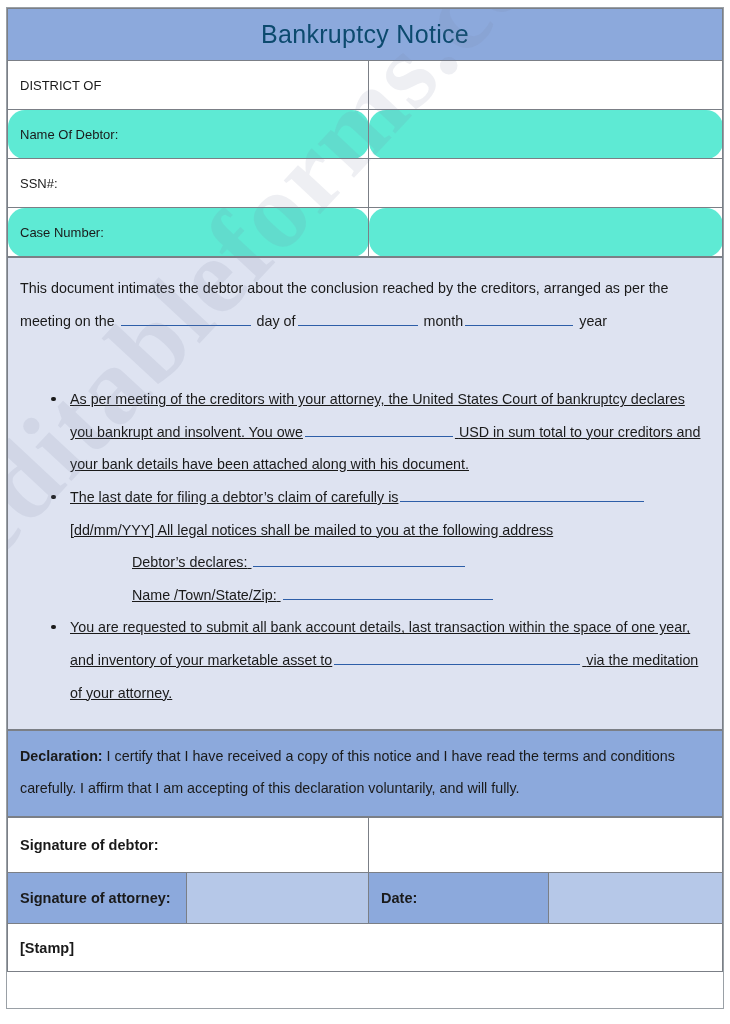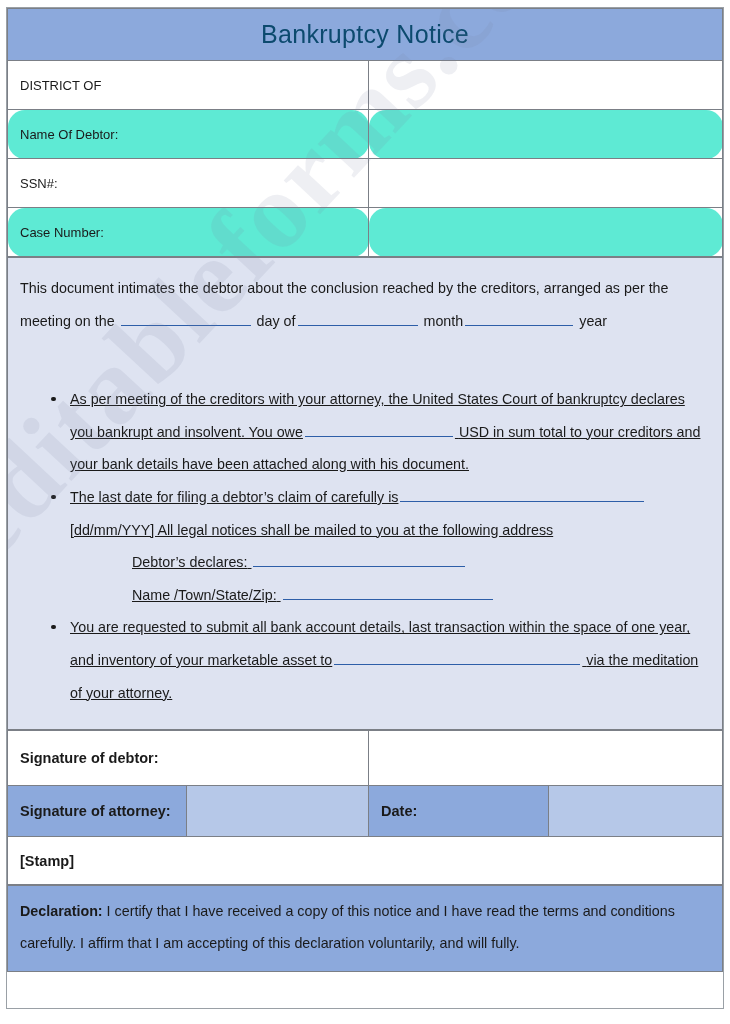--- a/index.html
+++ b/index.html
@@ -252,20 +252,30 @@
               <span>via the meditation of your attorney.</span>
             </li>
 
           </ul>
         </td>
       </tr>
     </tbody>
   </table>
 
   <table class="formtbl">
+    <tbody>
+      <tr>
+        <td class="decl-cell">
+          <b>Declaration:</b><span> I certify that I have received a copy of this notice and I have read the terms and conditions carefully. I affirm that I am accepting of this declaration voluntarily, and will fully.</span>
+        </td>
+      </tr>
+    </tbody>
+  </table>
+
+  <table class="formtbl">
     <colgroup>
       <col style="width:25.1%">
         <col style="width:25.4%">
       <col style="width:25.1%">
         <col style="width:24.4%">
     </colgroup>
     <tbody>
       <tr class="sig-row white">
         <td class="sig-label" colspan="2">Signature of debtor:</td>
         <td colspan="2"></td>
@@ -277,23 +287,13 @@
         <td class="cell-mid sig-label">Date:</td>
         <td class="cell-lite"></td>
       </tr>
 
       <tr class="stamp-row">
         <td colspan="4">[Stamp]</td>
       </tr>
     </tbody>
   </table>
 
-  <table class="formtbl">
-    <tbody>
-      <tr>
-        <td class="decl-cell">
-          <b>Declaration:</b><span> I certify that I have received a copy of this notice and I have read the terms and conditions carefully. I affirm that I am accepting of this declaration voluntarily, and will fully.</span>
-        </td>
-      </tr>
-    </tbody>
-  </table>
-
 </div>
 
 </body></html>

